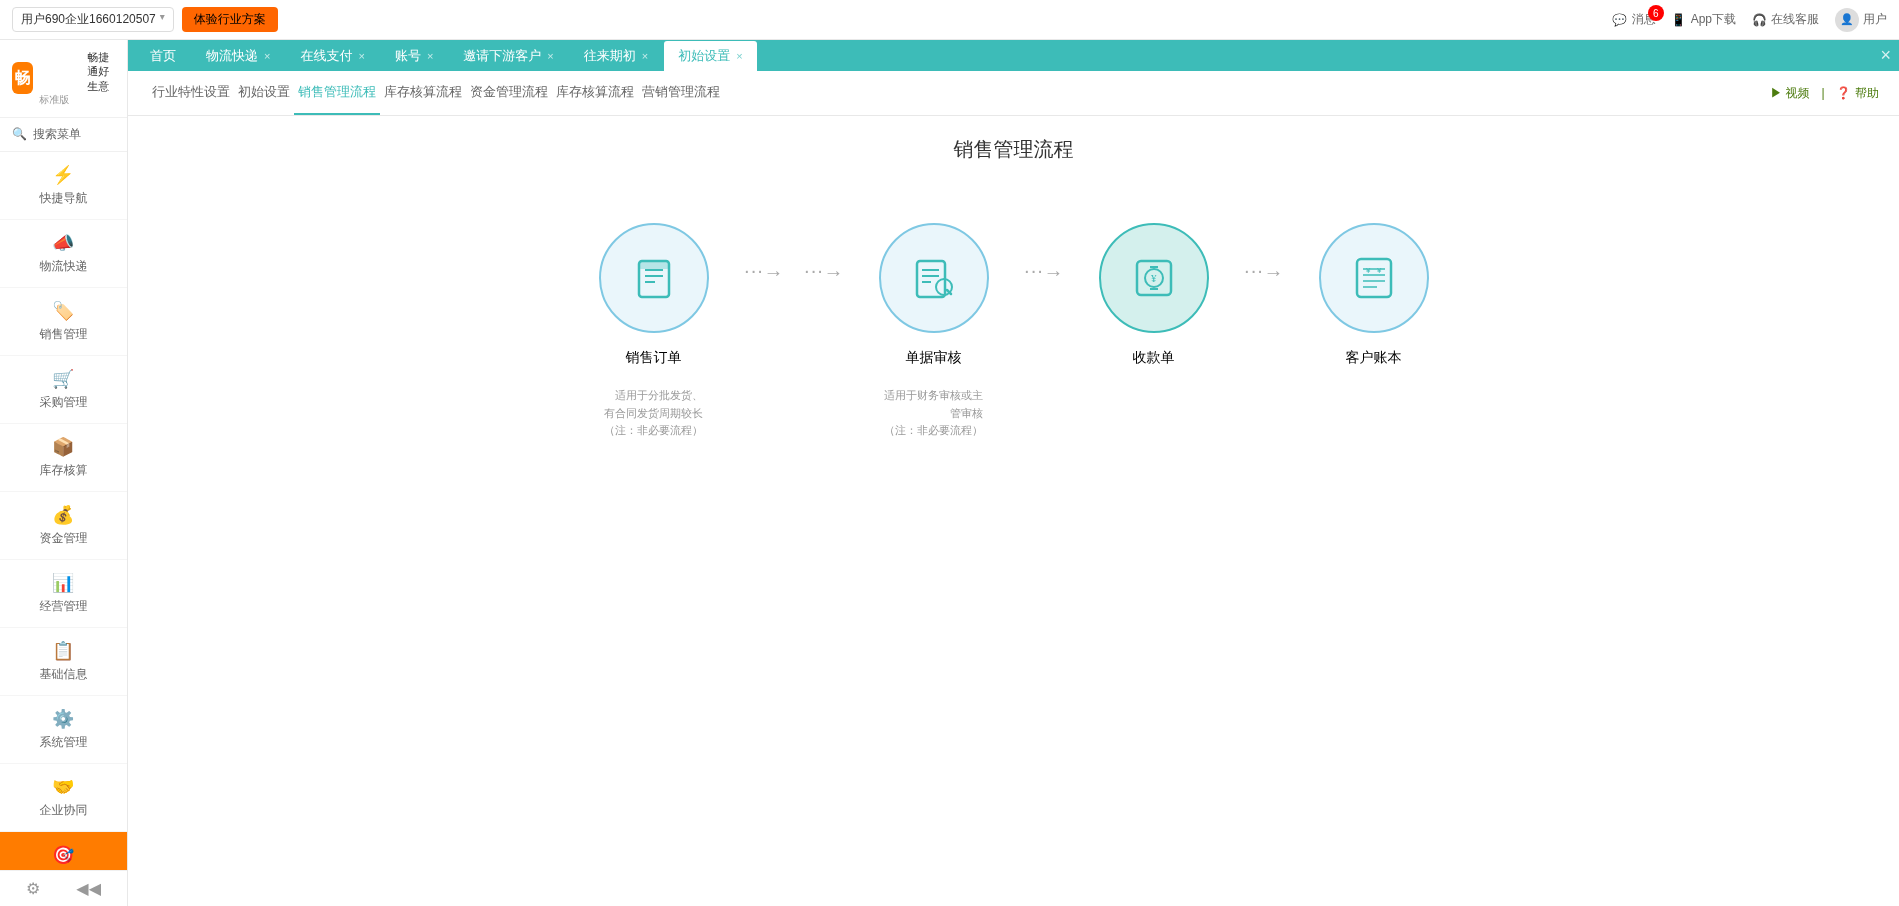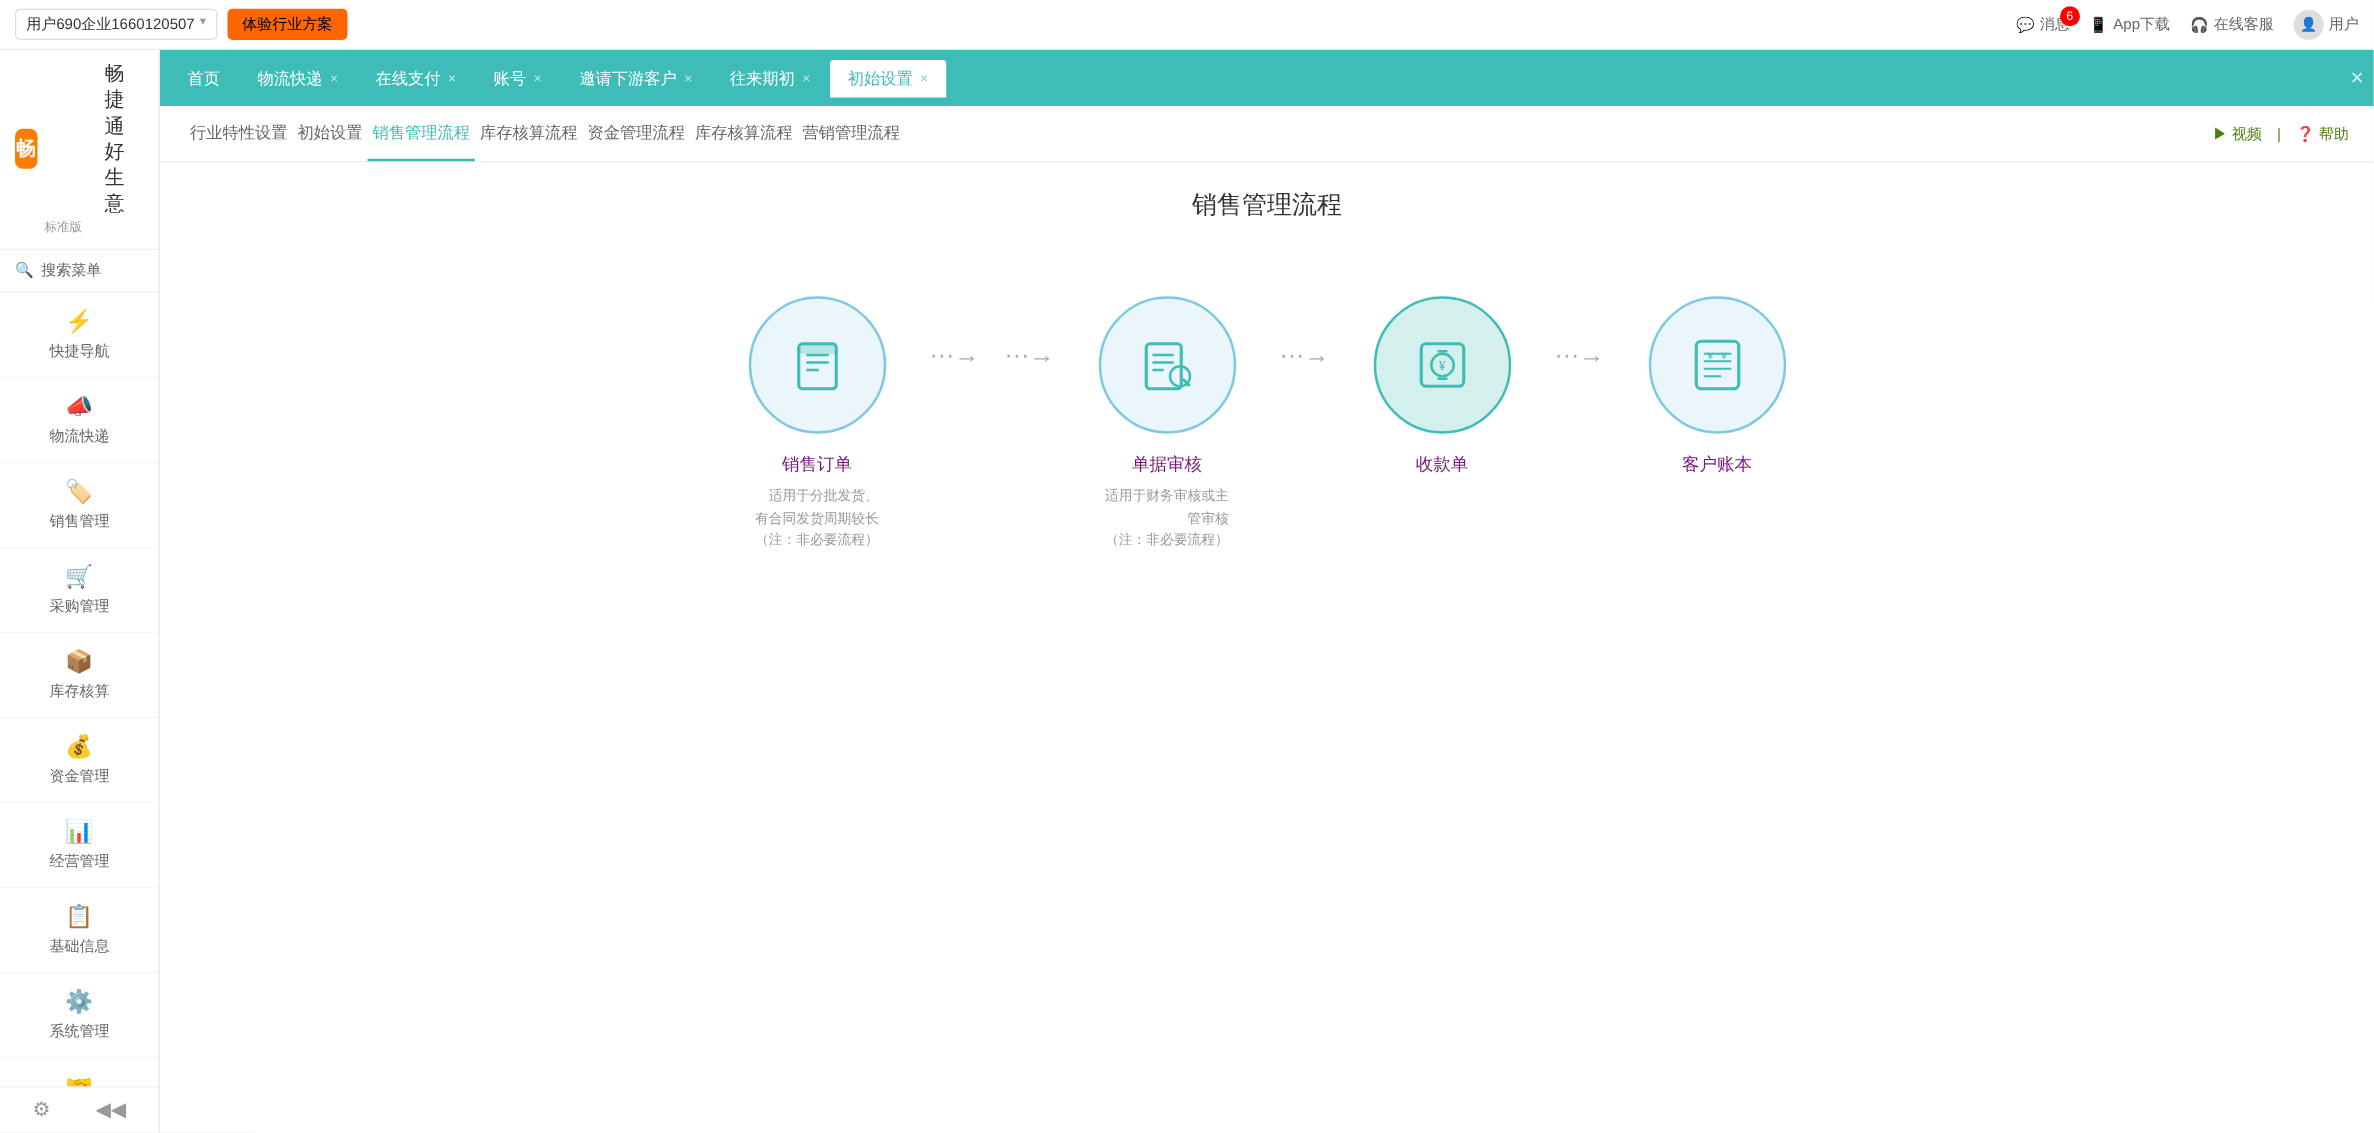--- a/index.html
+++ b/index.html
@@ -46,21 +46,21 @@
       display: flex; flex-direction: column; flex-shrink: 0;
     }
     .sidebar-logo {
       display: flex; align-items: center; gap: 6px; padding: 10px 12px;
       border-bottom: 1px solid #f0f0f0;
     }
     .logo-icon {
       width: 32px; height: 32px; background: #ff7c00; border-radius: 6px;
       display: flex; align-items: center; justify-content: center; color: #fff; font-size: 16px; font-weight: bold;
     }
-    .logo-text { font-size: 16px; color: #333; line-height: 1.3; margin-left: 48px; }
+    .logo-text { font-size: 11px; color: #333; line-height: 1.3; margin-left: 48px; }
     .logo-version { font-size: 10px; color: #999; }
 
     .sidebar-search {
       display: flex; align-items: center; padding: 8px 12px; gap: 6px;
       border-bottom: 1px solid #f0f0f0; cursor: pointer; color: #666; font-size: 12px;
     }
 
     .sidebar-items { flex: 1; overflow-y: auto; }
     .sidebar-item {
       display: flex; flex-direction: column; align-items: center; justify-content: center;
@@ -74,21 +74,21 @@
       border-top: 1px solid #f0f0f0; display: flex; align-items: center;
       justify-content: space-around; padding: 8px;
     }
     .sidebar-bottom-icon { font-size: 16px; color: #999; cursor: pointer; }
 
     
     .main-area { flex: 1; display: flex; flex-direction: column; overflow: hidden; }
 
     
     .nav-tabs {
-      display: flex; align-items: center; background: #3dbcb8; height: 45px;
+      display: flex; align-items: center; background: #3dbcb8; height: 31px;
       padding: 0 8px; gap: 2px;
     }
     .nav-tab {
       display: flex; align-items: center; gap: 6px; padding: 6px 14px;
       color: #fff; font-size: 13px; cursor: pointer; border-radius: 3px 3px 0 0;
       white-space: nowrap;
     }
     .nav-tab.active { background: #fff; color: #3dbcb8; }
     .nav-tab.home { font-weight: normal; }
     .tab-close { font-size: 11px; opacity: 0.7; }
@@ -125,21 +125,21 @@
     }
     .flow-circle {
       width: 110px; height: 110px; border-radius: 50%;
       border: 2px solid #7ec8e3; background: #eaf6fb;
       display: flex; align-items: center; justify-content: center; margin-bottom: 16px;
     }
     .flow-circle.active-step {
       border-color: #3dbcb8; background: #d4f0ed;
     }
     .flow-circle svg { width: 50px; height: 50px; }
-    .flow-label { font-size: 14px; color: #701a75; margin-bottom: 8px; }
+    .flow-label { font-size: 14px; color: #000000; margin-bottom: 20px; }
     .flow-desc { font-size: 11px; color: #999; text-align: right; line-height: 1.6; }
 
     .flow-arrow {
       display: flex; align-items: center; padding-top: 36px; color: #aaa; font-size: 20px;
       width: 60px; justify-content: center;
     }
   </style>
 </head>
 <body>
 

